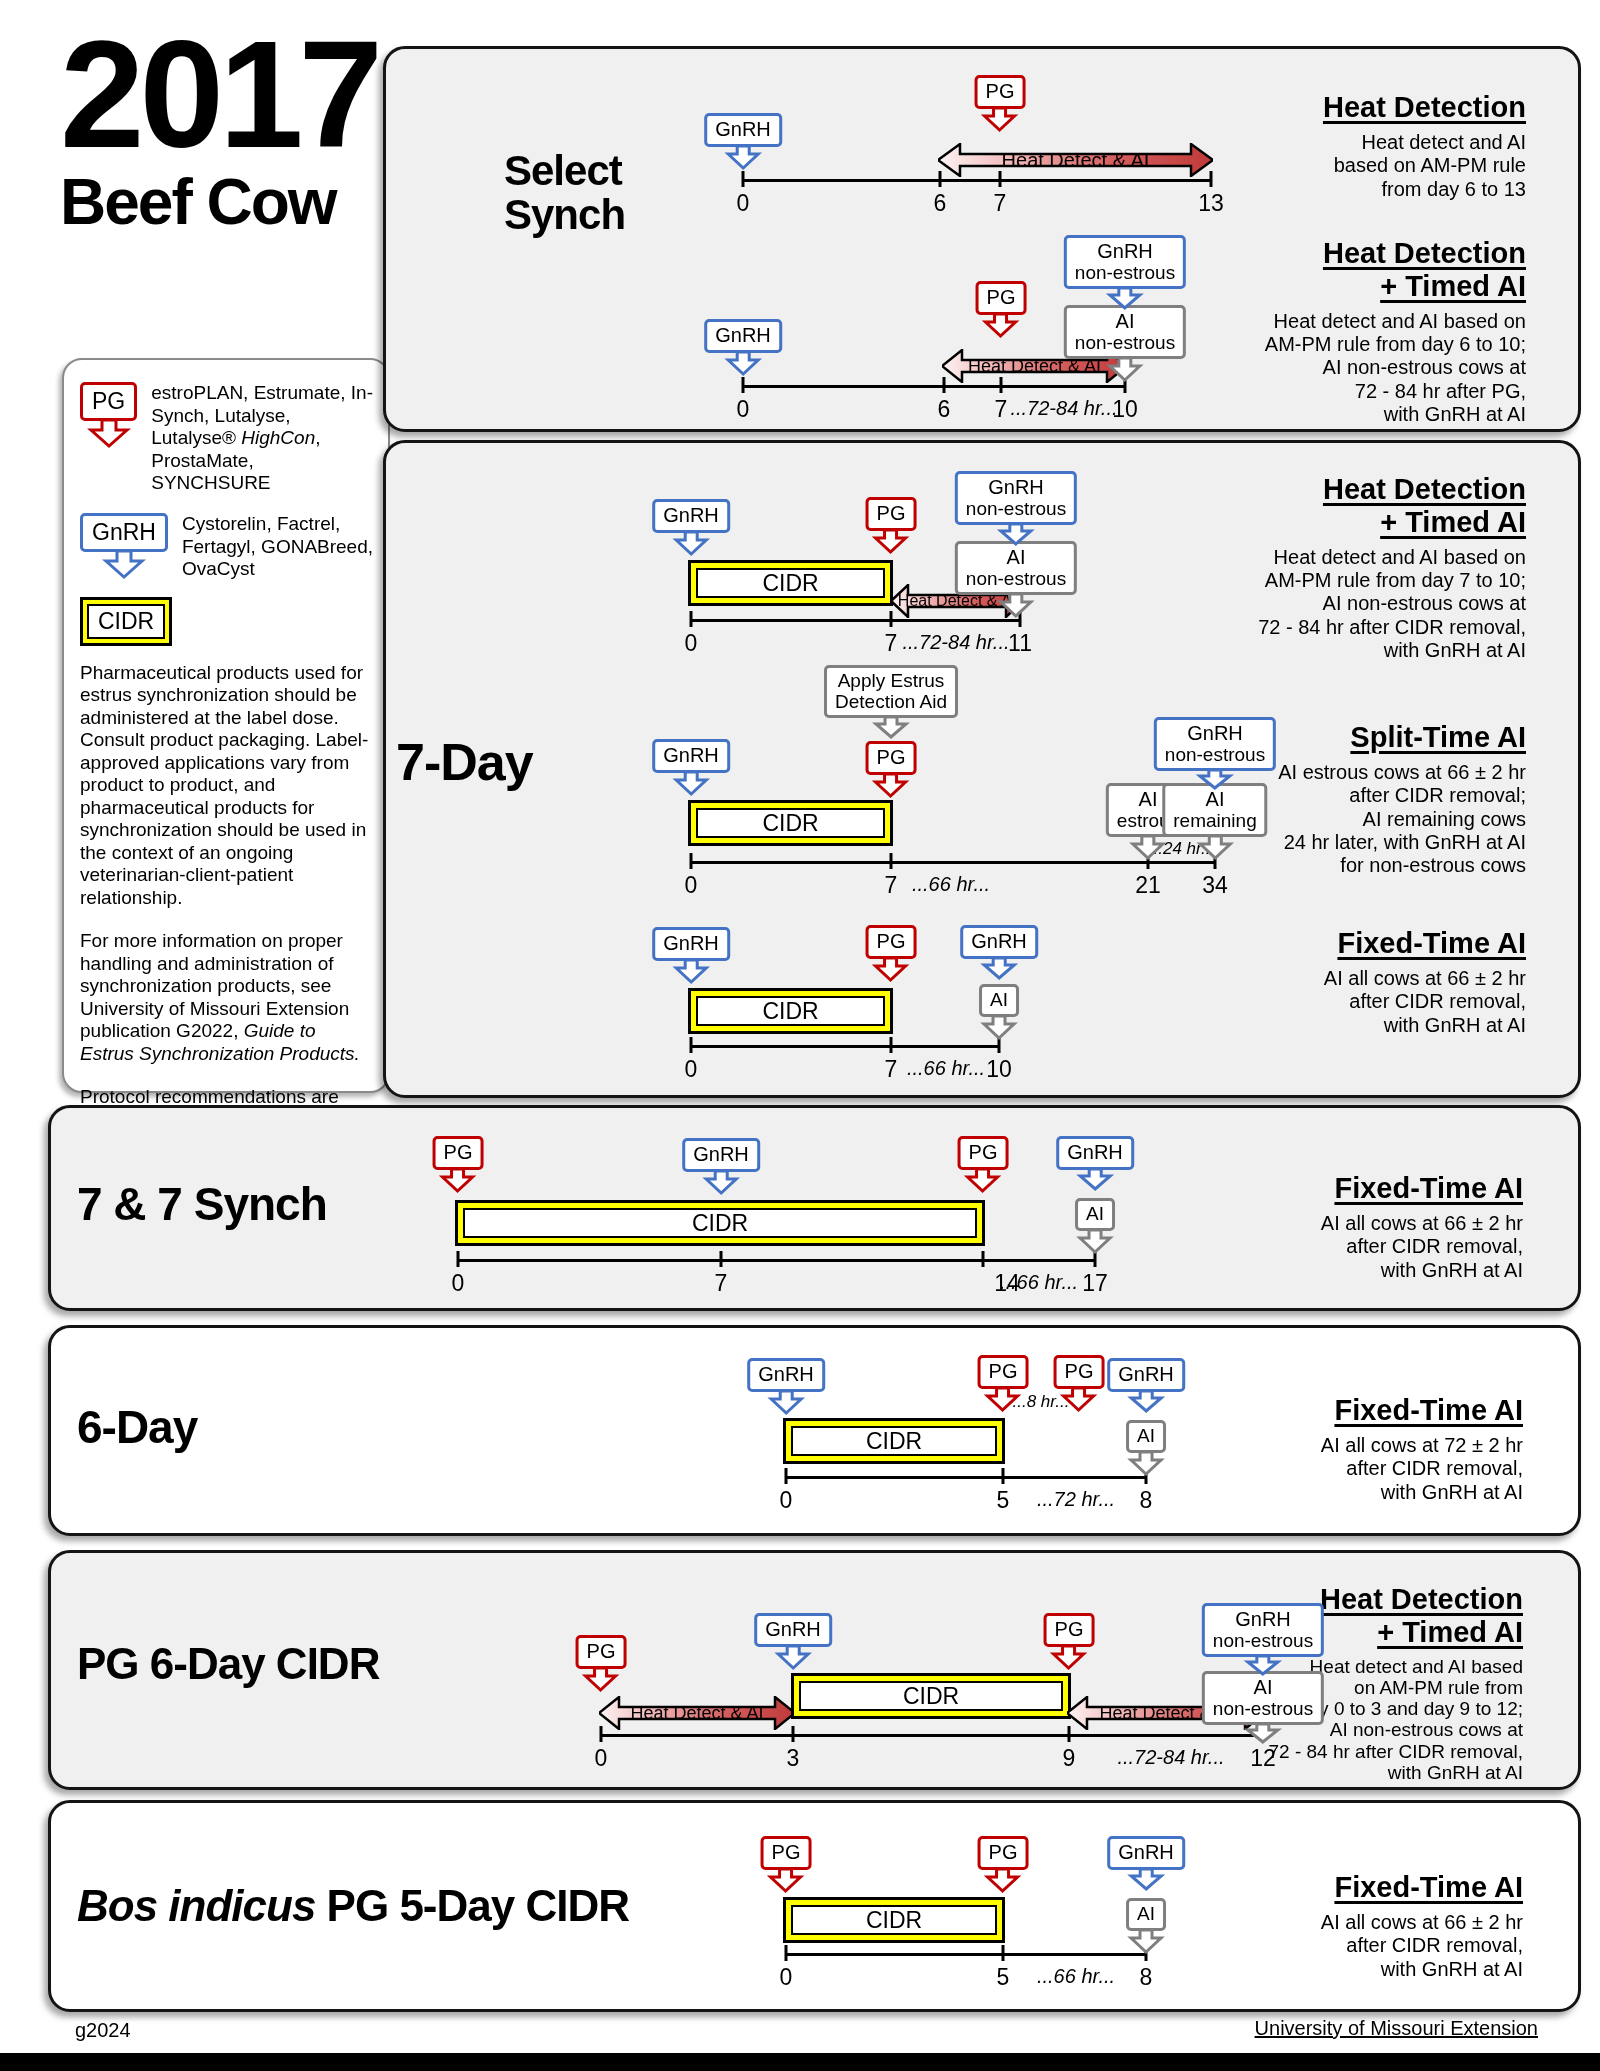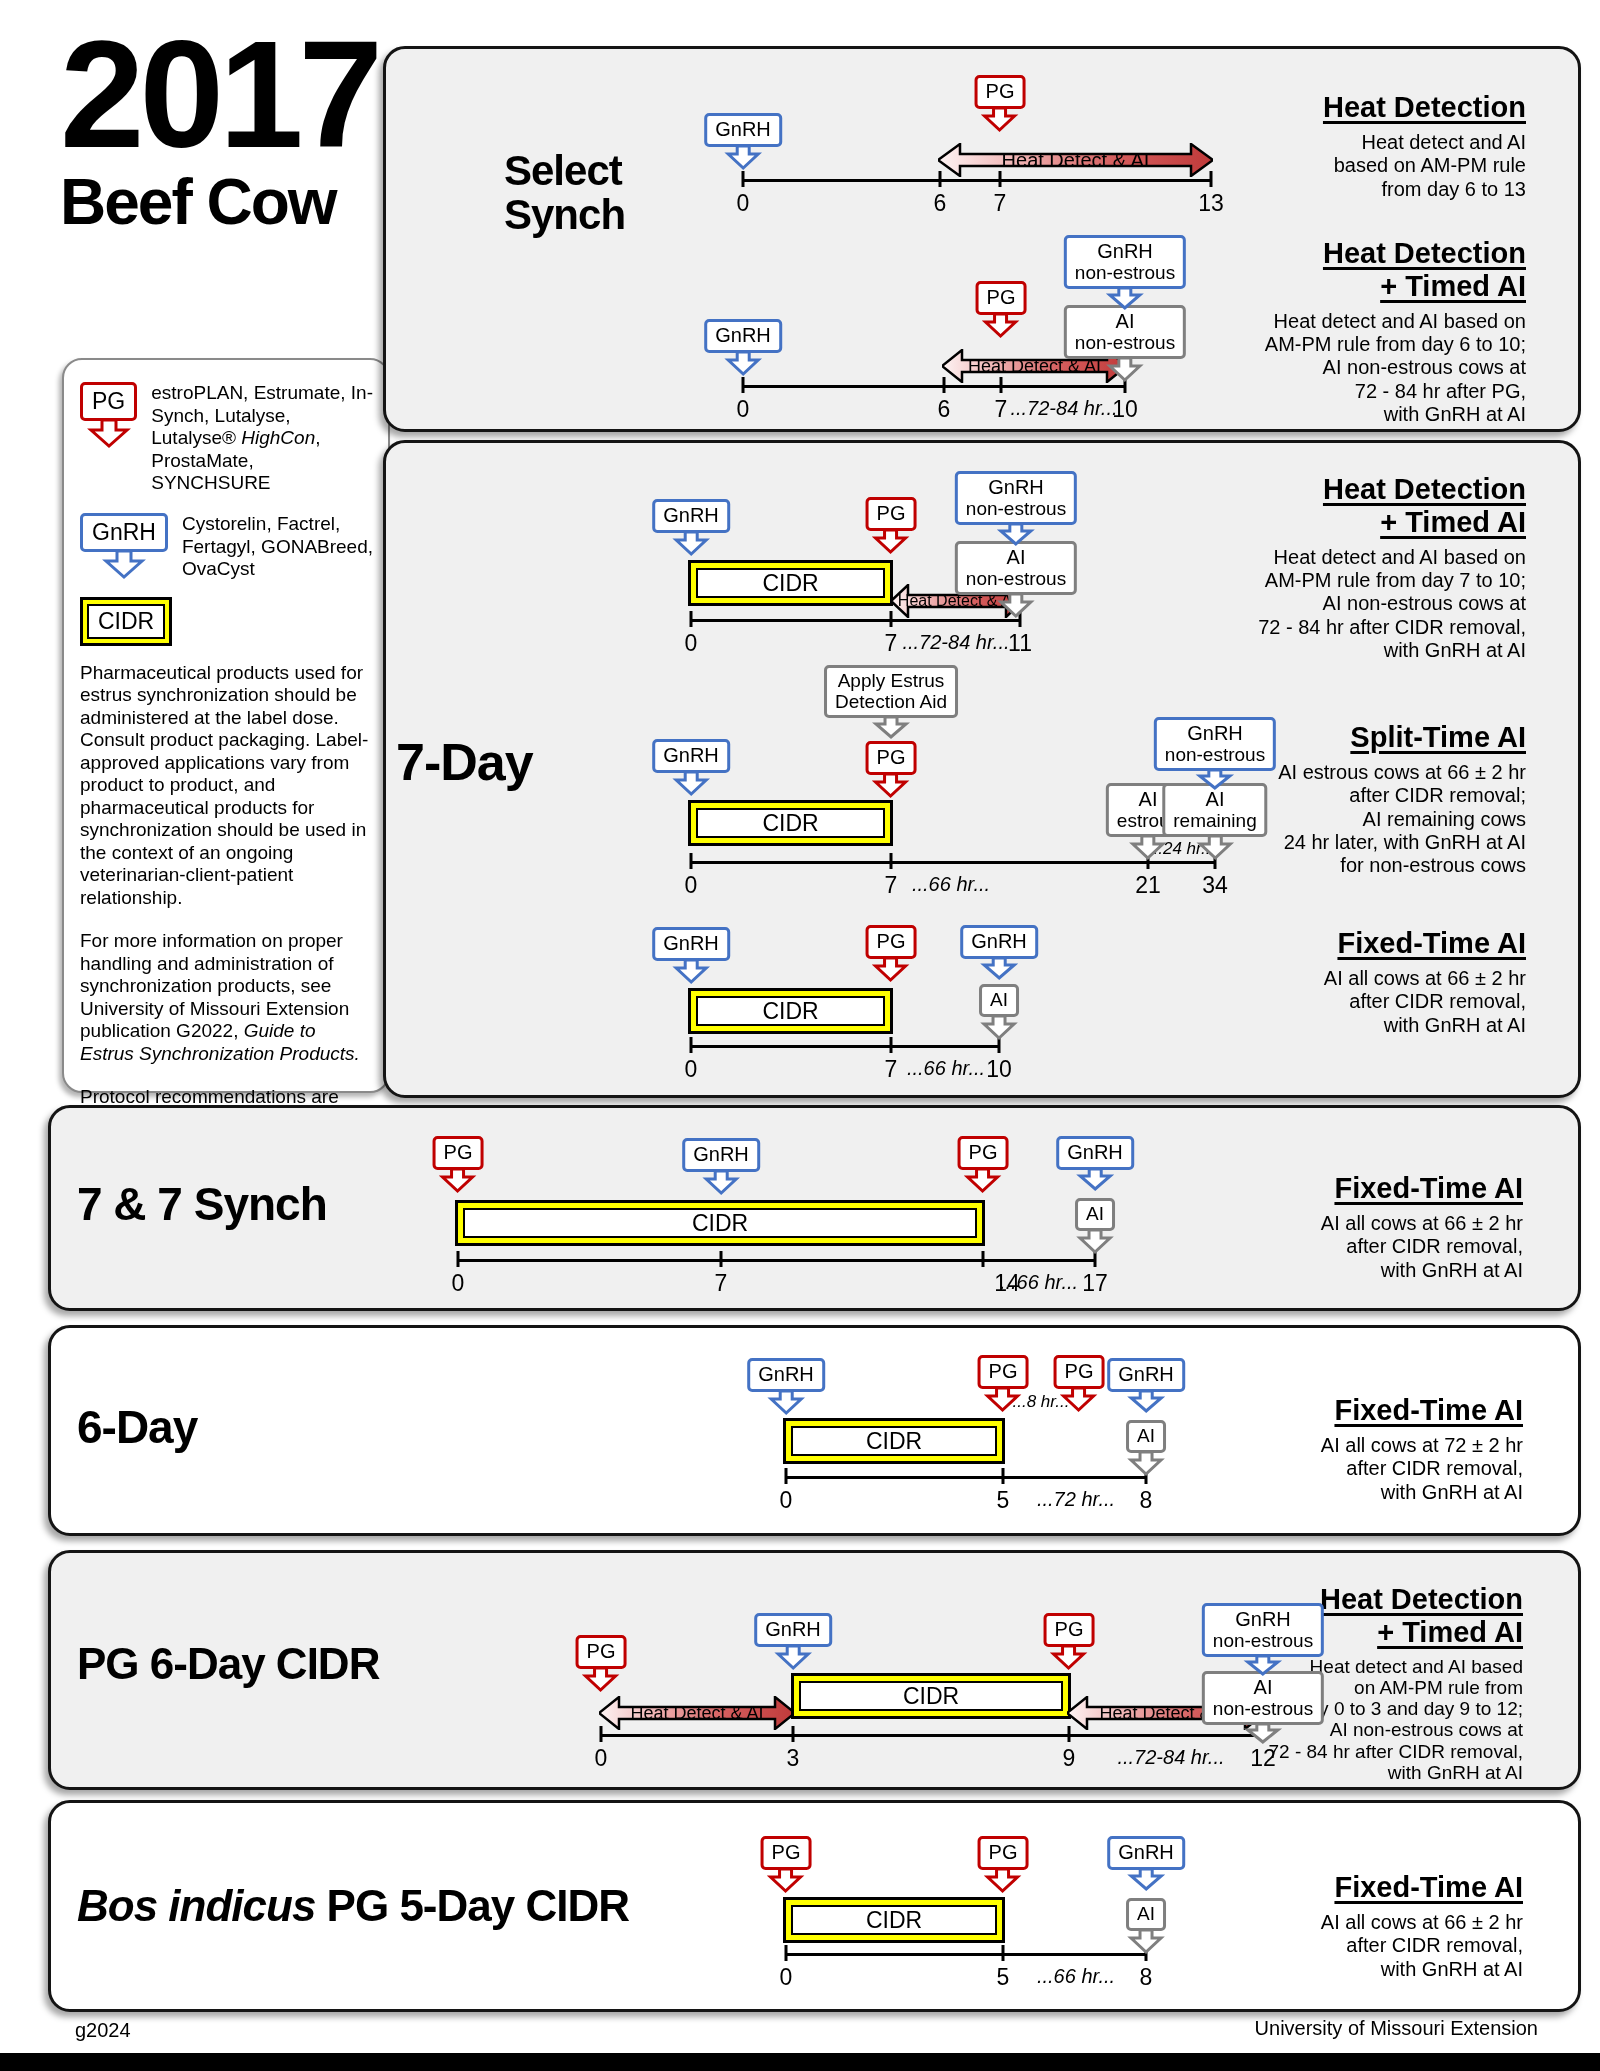--- a/index.html
+++ b/index.html
@@ -62,21 +62,21 @@
   .htx-s .htext{font-size:16px;}
   .htx-m .htext{font-size:18px;}
 
   .desc{position:absolute;text-align:right;}
   .desc .dh{font-size:29px;font-weight:700;line-height:1.13;white-space:pre-line;
         text-decoration:underline;text-underline-offset:4px;text-decoration-thickness:2.5px;}
   .desc .db{margin-top:7px;font-size:20px;line-height:1.17;white-space:pre-line;}
   .db-s{font-size:19px !important;line-height:1.12 !important;}
 
   .fleft{position:absolute;left:75px;top:2019px;font-size:20px;}
-  .fright{position:absolute;right:62px;top:2017px;font-size:20px;}
+  .fright{position:absolute;right:62px;top:2017px;font-size:20px;text-decoration:underline;}
   .bbar{position:absolute;left:0;top:2053px;width:1600px;height:18px;background:#000;}
   .it{font-style:italic;}
 </style>
 </head>
 <body>
 
 <svg width="0" height="0" style="position:absolute" aria-hidden="true">
   <defs>
     <linearGradient id="heatgrad" x1="0" y1="0" x2="1" y2="0">
       <stop offset="0" stop-color="#fdf4f4"></stop>

